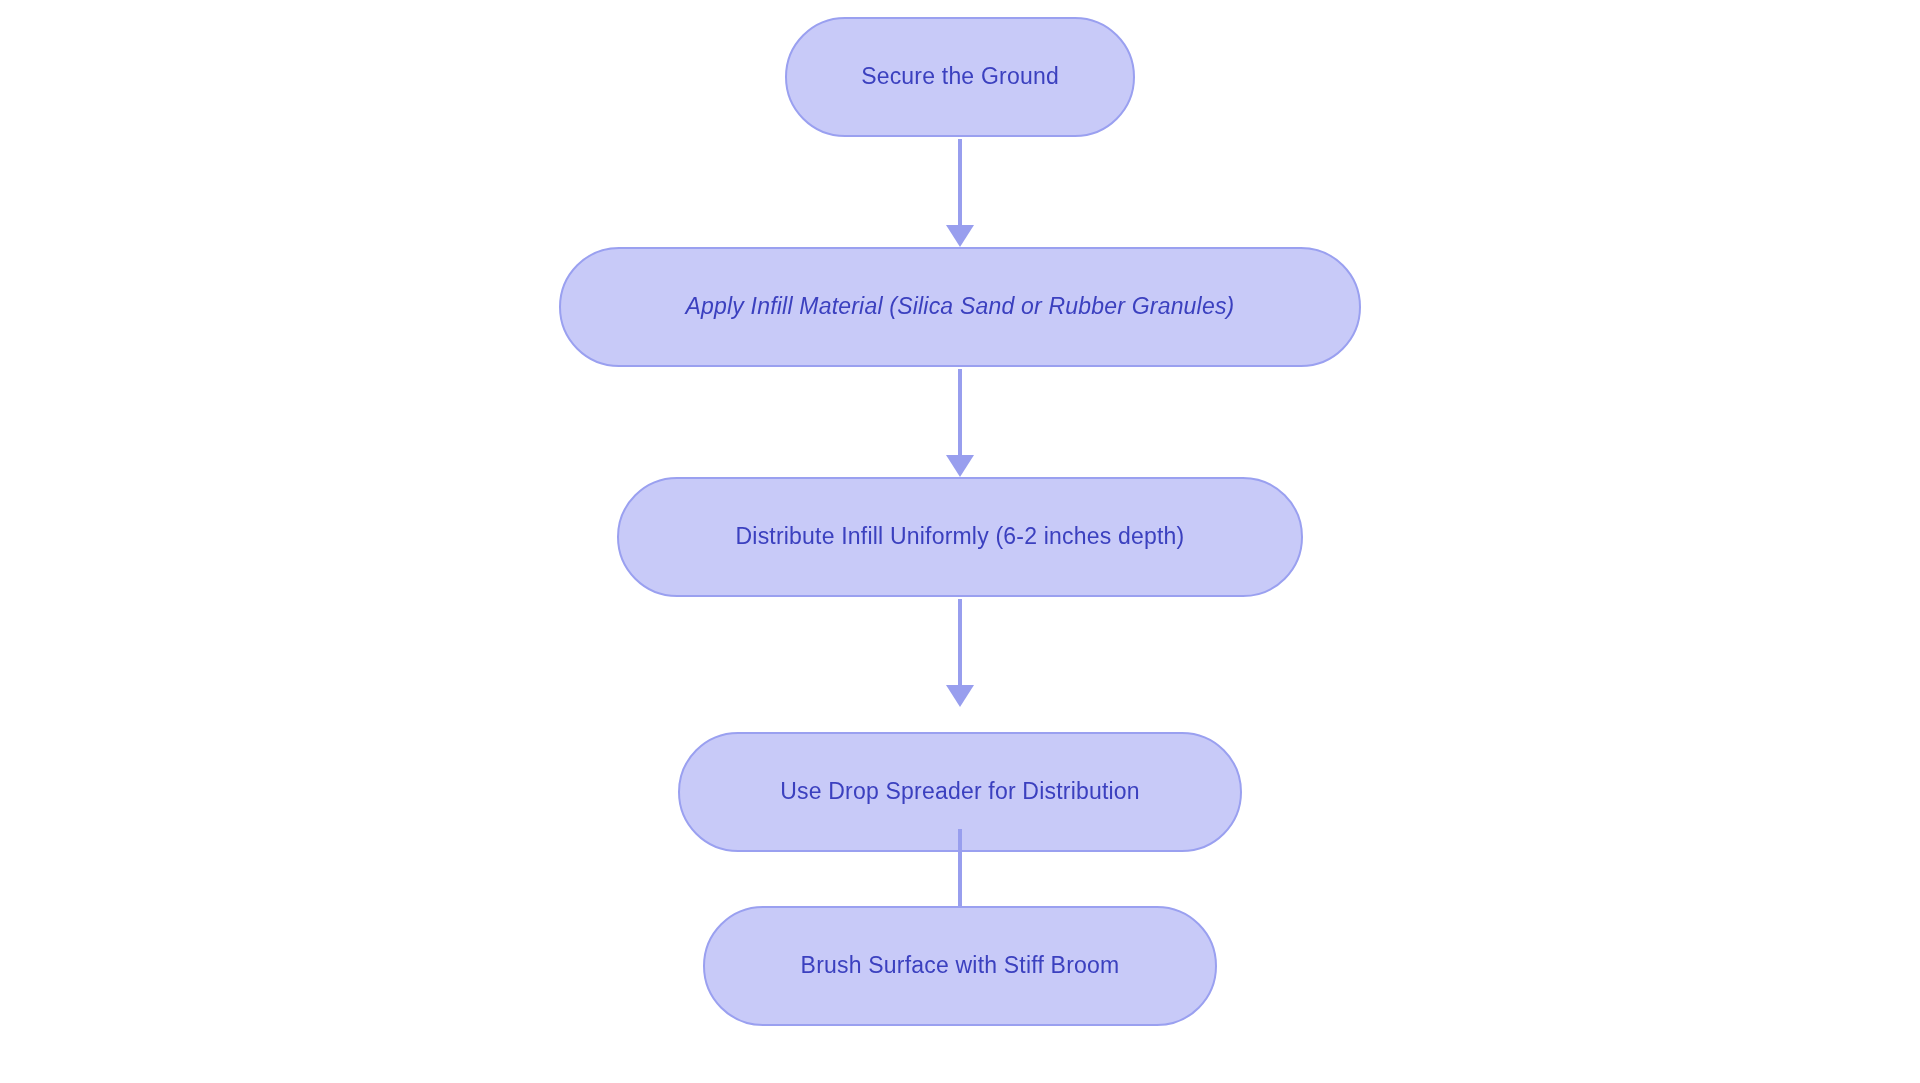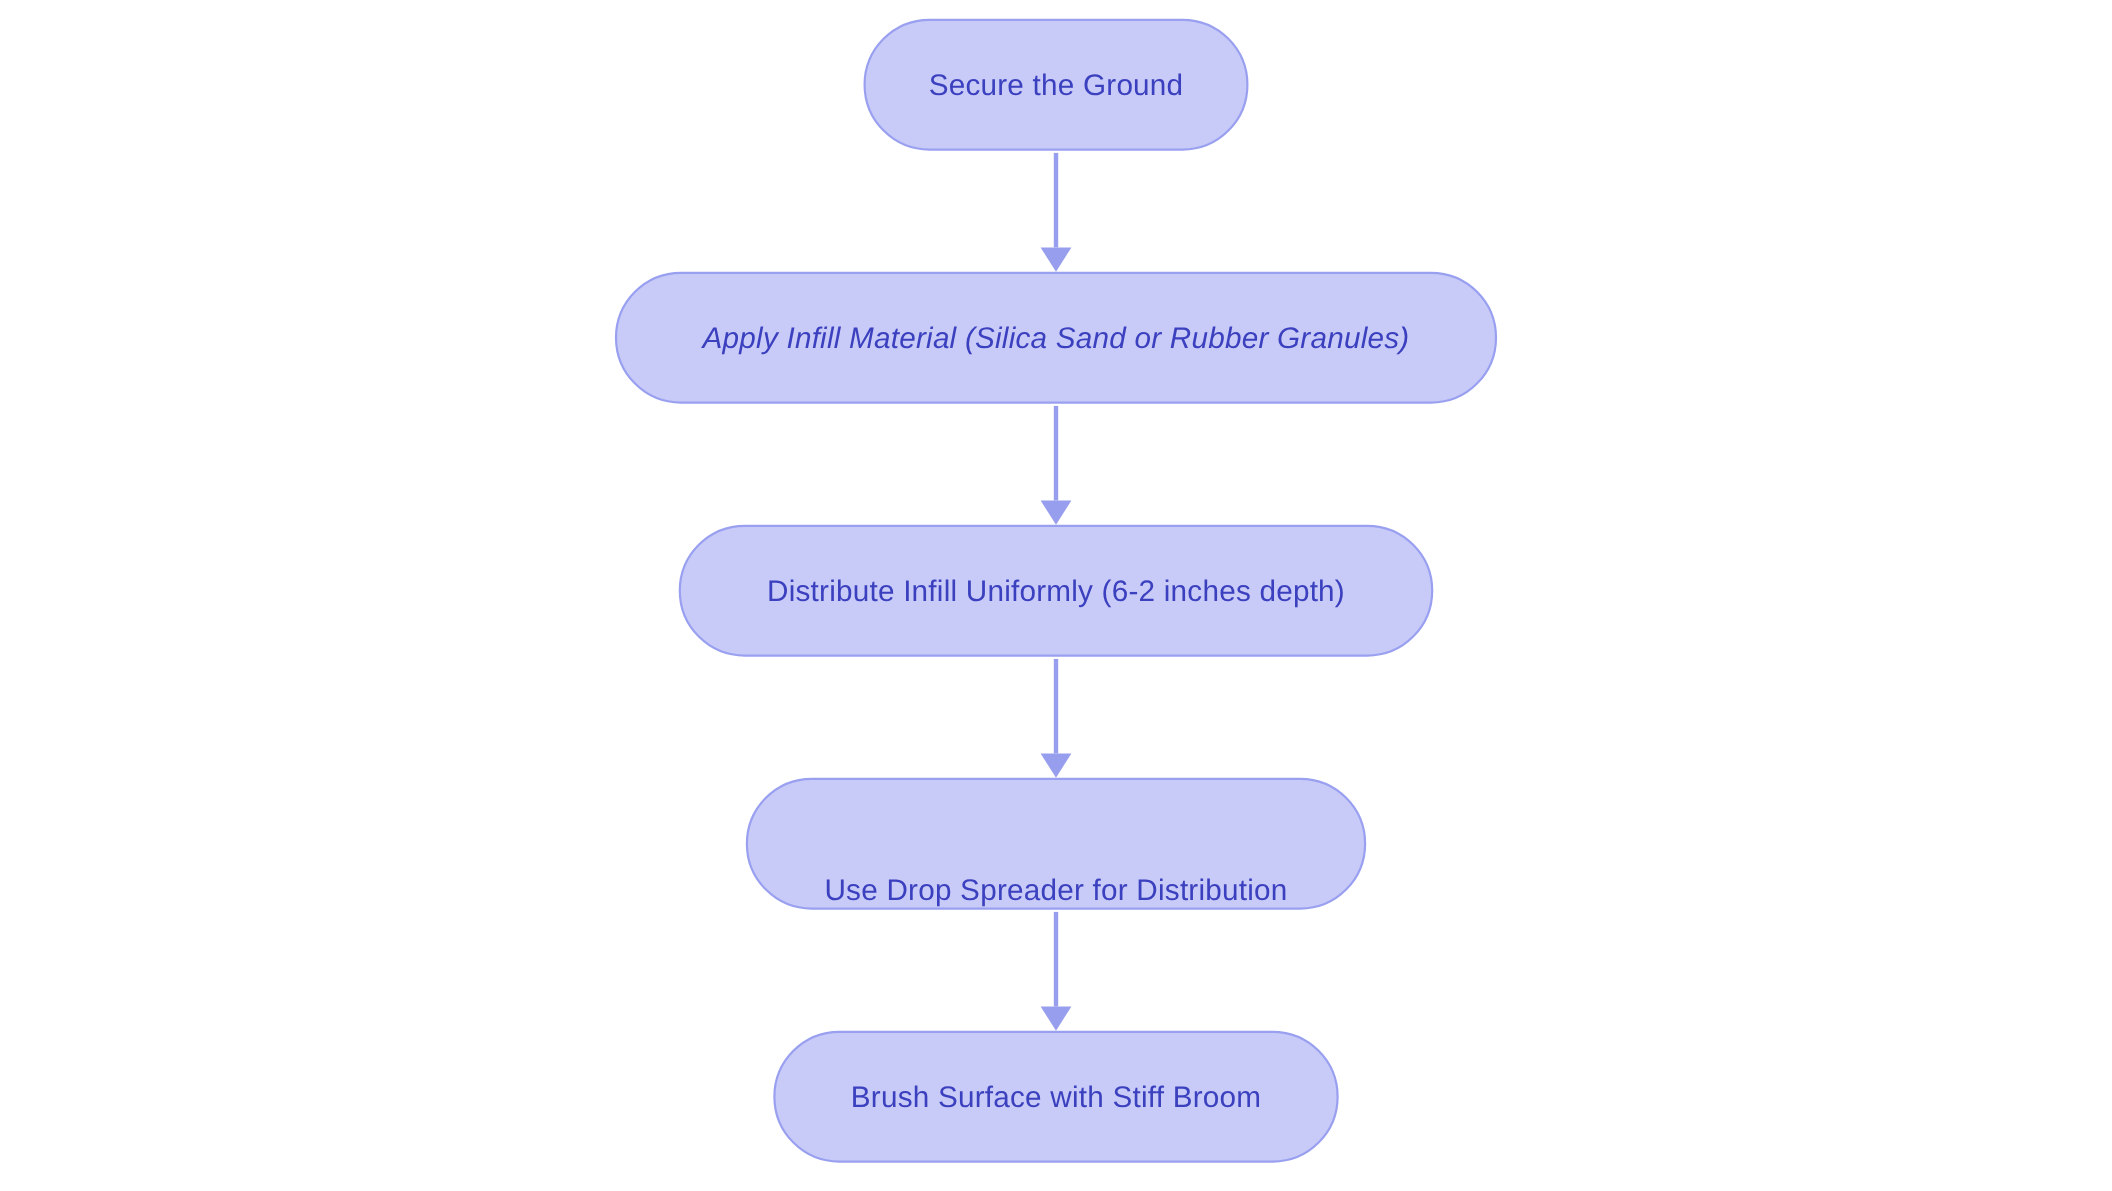--- a/index.html
+++ b/index.html
@@ -30,21 +30,21 @@
     height: 120px;
     border-radius: 60px;
     background: var(--node-fill);
     border: 2px solid var(--node-border);
     display: flex;
     align-items: center;
     justify-content: center;
     text-align: center;
   }
   .node-label {
-    font-size: 27px;
+    font-size: 23px;
     line-height: 1.2;
     color: var(--node-text);
     white-space: nowrap;
     letter-spacing: 0.2px;
   }
   .arrow {
     position: absolute;
     left: 50%;
     transform: translateX(-50%);
     width: 30px;
@@ -90,26 +90,26 @@
 
   <div class="node" style="top:477px; width:686px;">
     <span class="node-label">Distribute Infill Uniformly (6-2 inches depth)</span>
   </div>
 
   <div class="arrow" style="top:599px; height:108px;">
     <div class="arrow-line"></div>
     <div class="arrow-head"></div>
   </div>
 
-  <div class="node" style="top:707px; width:564px;align-items:flex-end;">
+  <div class="node" style="top:732px; width:564px;">
     <span class="node-label">Use Drop Spreader for Distribution</span>
   </div>
 
   <div class="arrow" style="top:829px; height:108px;">
     <div class="arrow-line"></div>
     <div class="arrow-head"></div>
   </div>
 
-  <div class="node" style="top:937px; width:514px;">
+  <div class="node" style="top:906px; width:514px;">
     <span class="node-label">Brush Surface with Stiff Broom</span>
   </div>
 
 </div>
 
 </body></html>

